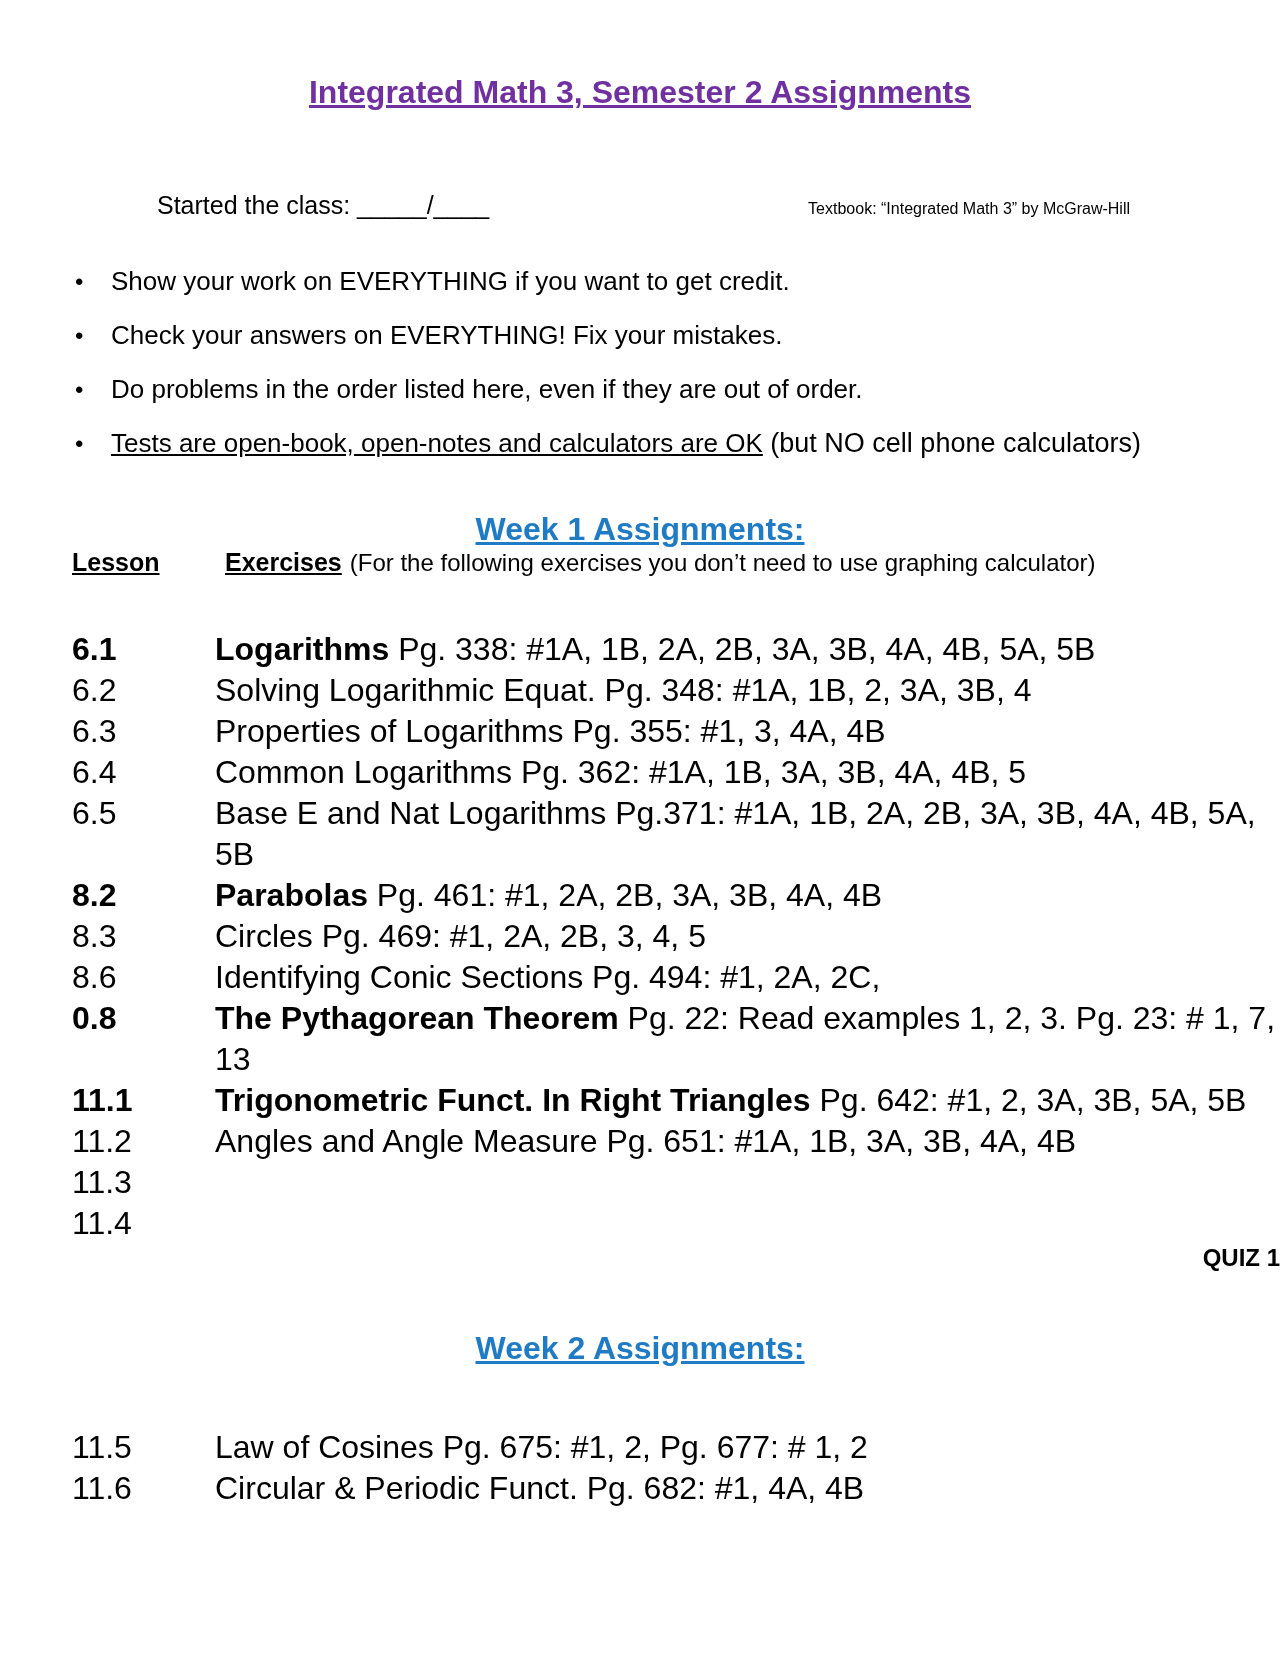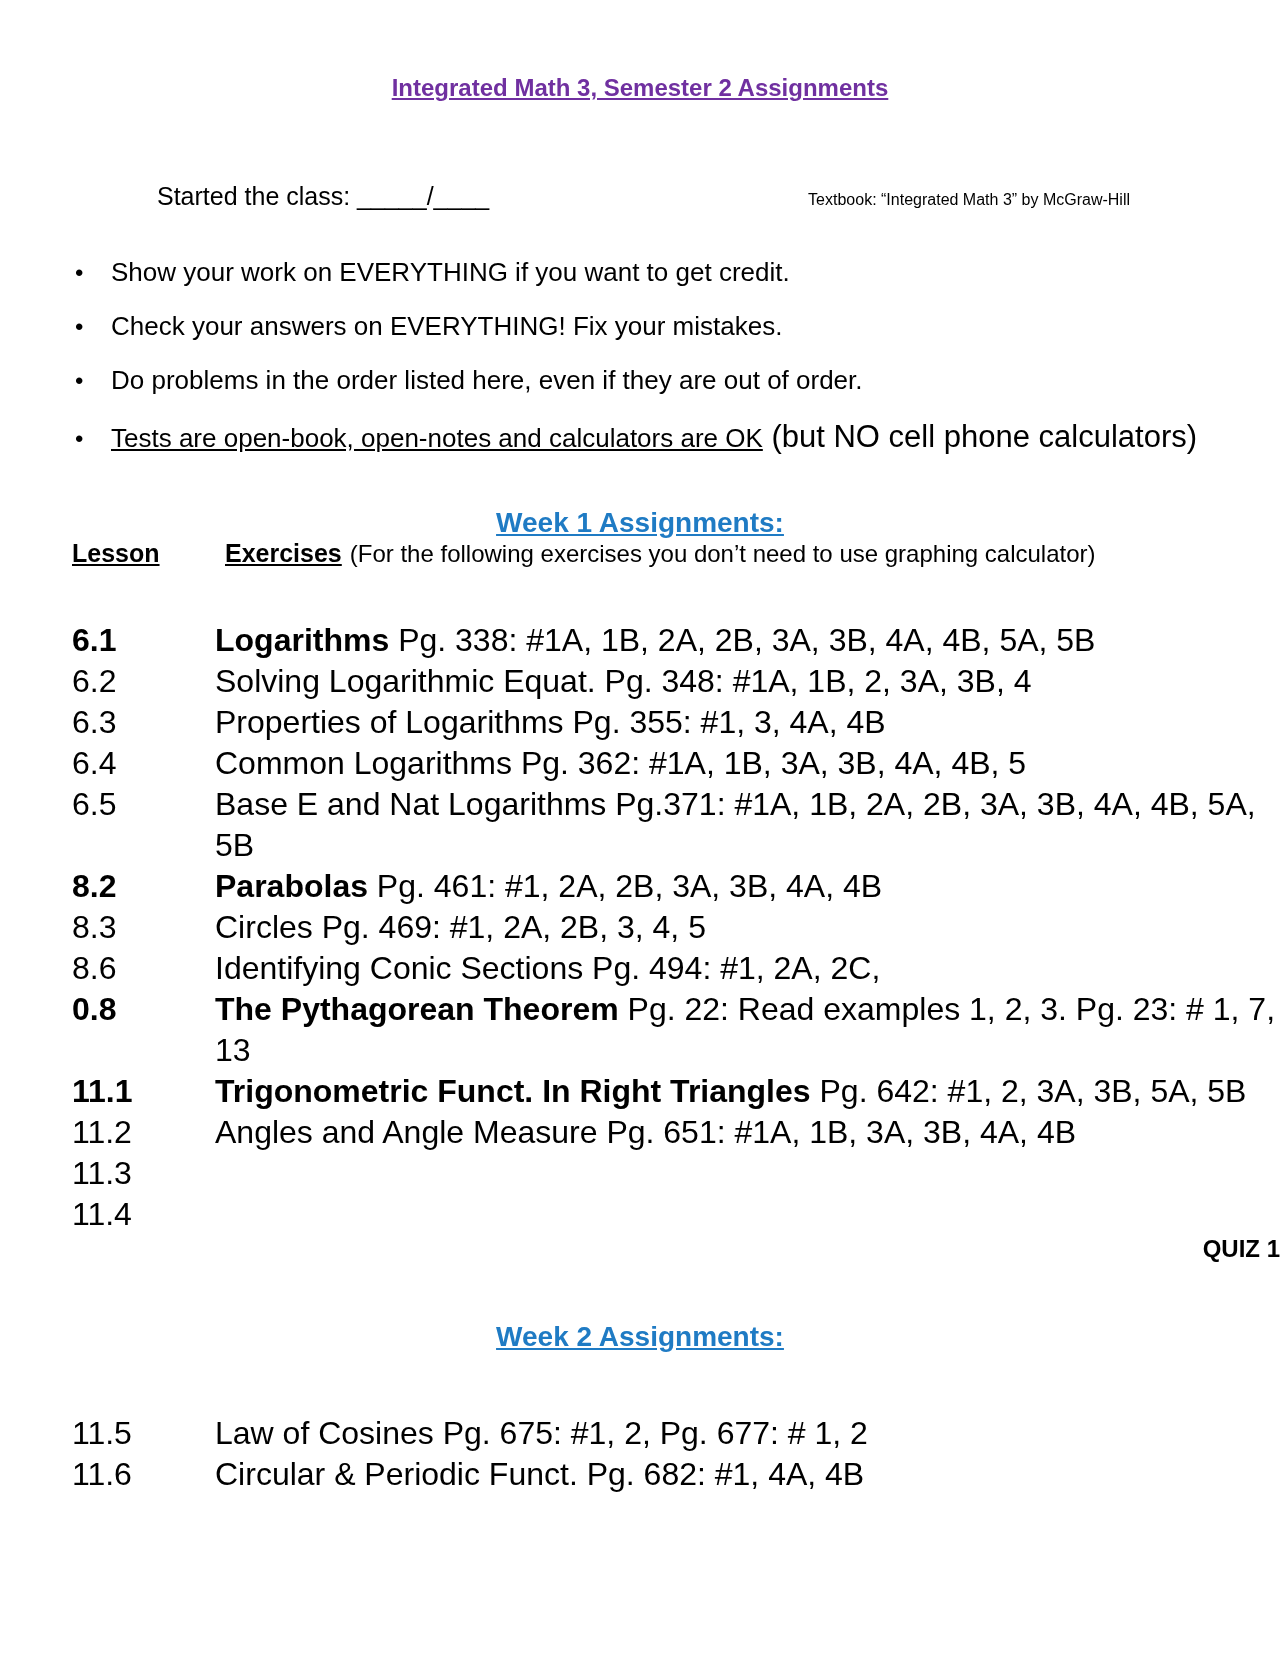--- a/index.html
+++ b/index.html
@@ -9,21 +9,21 @@
     height:1656px;
     margin:0 auto;
     background:#ffffff;
     font-family:"Liberation Sans", sans-serif;
     color:#000000;
     overflow:hidden;
   }
   .doc-title {
     padding-top:74px;
     text-align:center;
-    font-size:24px;
+    font-size:32px;
     font-weight:bold;
     color:#7030A0;
   }
   .doc-title span { text-decoration:underline; }
 
   .meta-line {
     margin-top:80px;
     display:flex;
     justify-content:space-between;
     align-items:baseline;
@@ -44,26 +44,26 @@
     align-items:baseline;
     font-size:26px;
     margin-bottom:23px;
   }
   .bullet-glyph {
     width:36px;
     flex-shrink:0;
     font-size:24px;
   }
   .u { text-decoration:underline; }
-  .bullet-note { font-size:31px; }
+  .bullet-note { font-size:27px; }
 
   .week-heading {
     margin-top:52px;
     text-align:center;
-    font-size:28px;
+    font-size:32px;
     font-weight:bold;
     color:#1F7BC4;
   }
   .week-heading .u { text-decoration:underline; }
 
   .table-header {
     padding-left:72px;
     font-size:25px;
   }
   .col-lesson {

